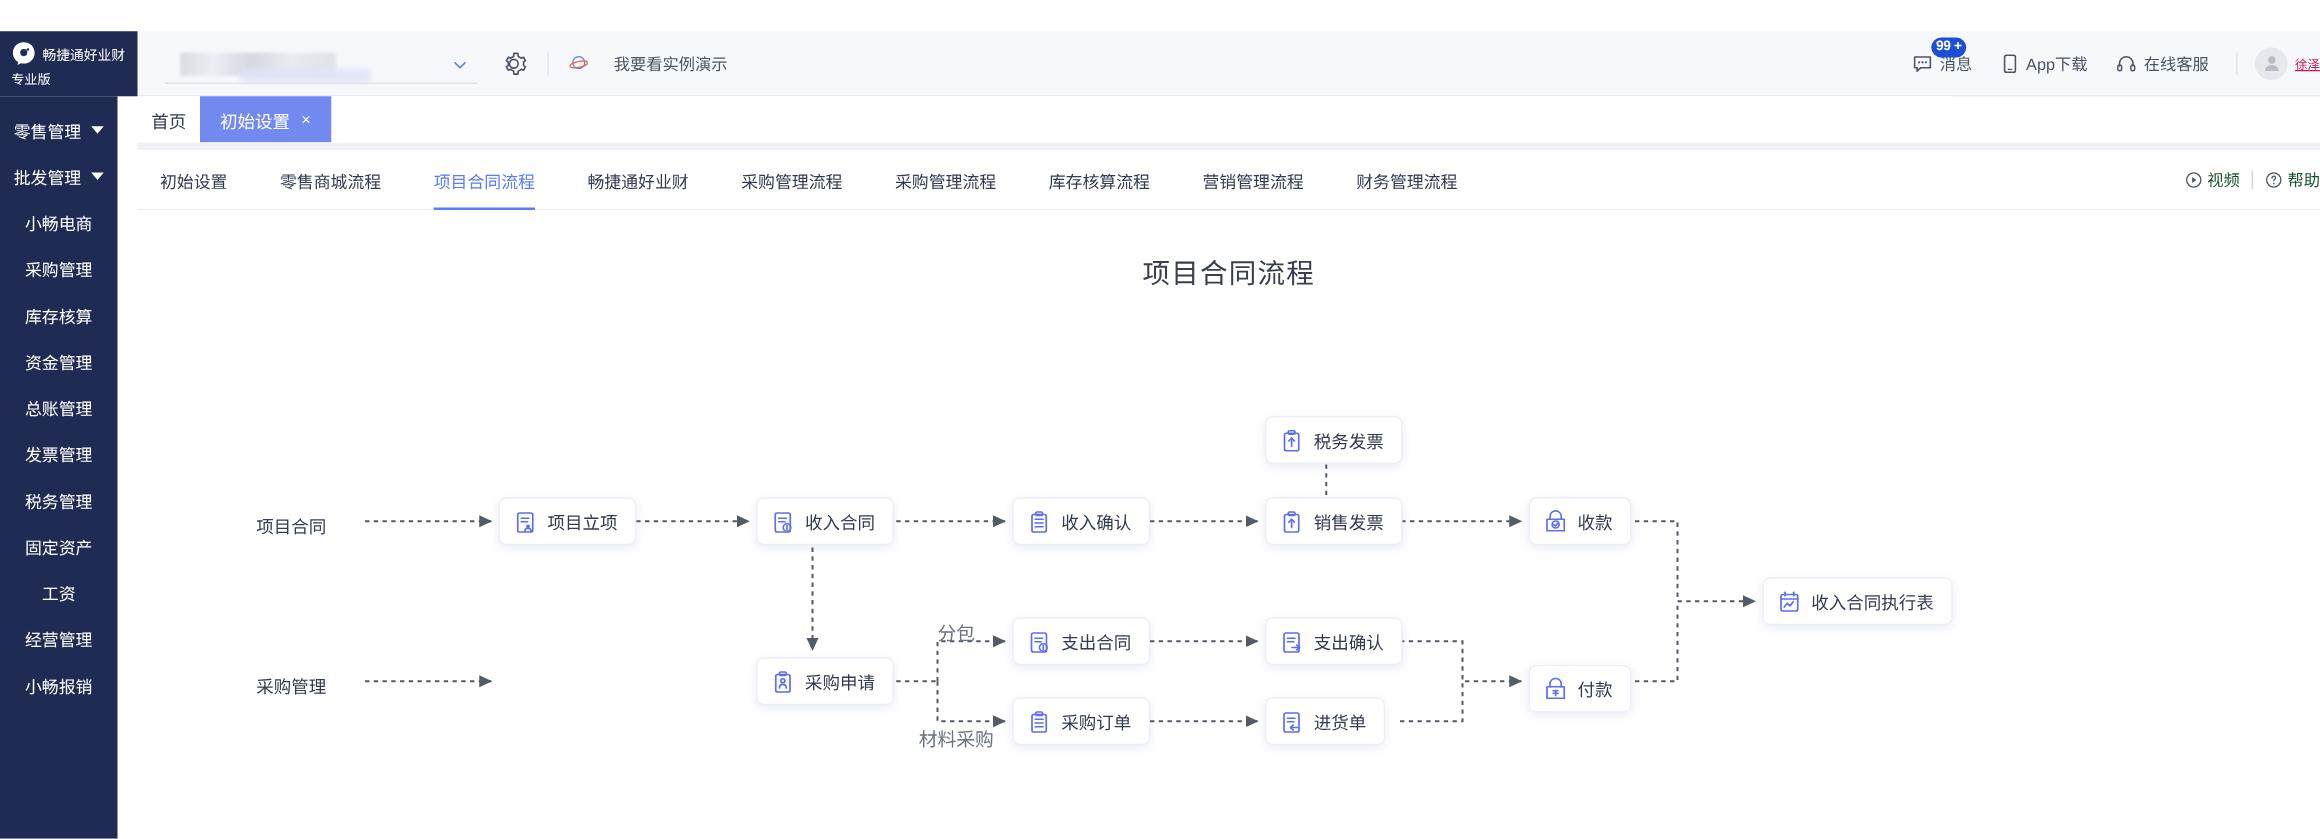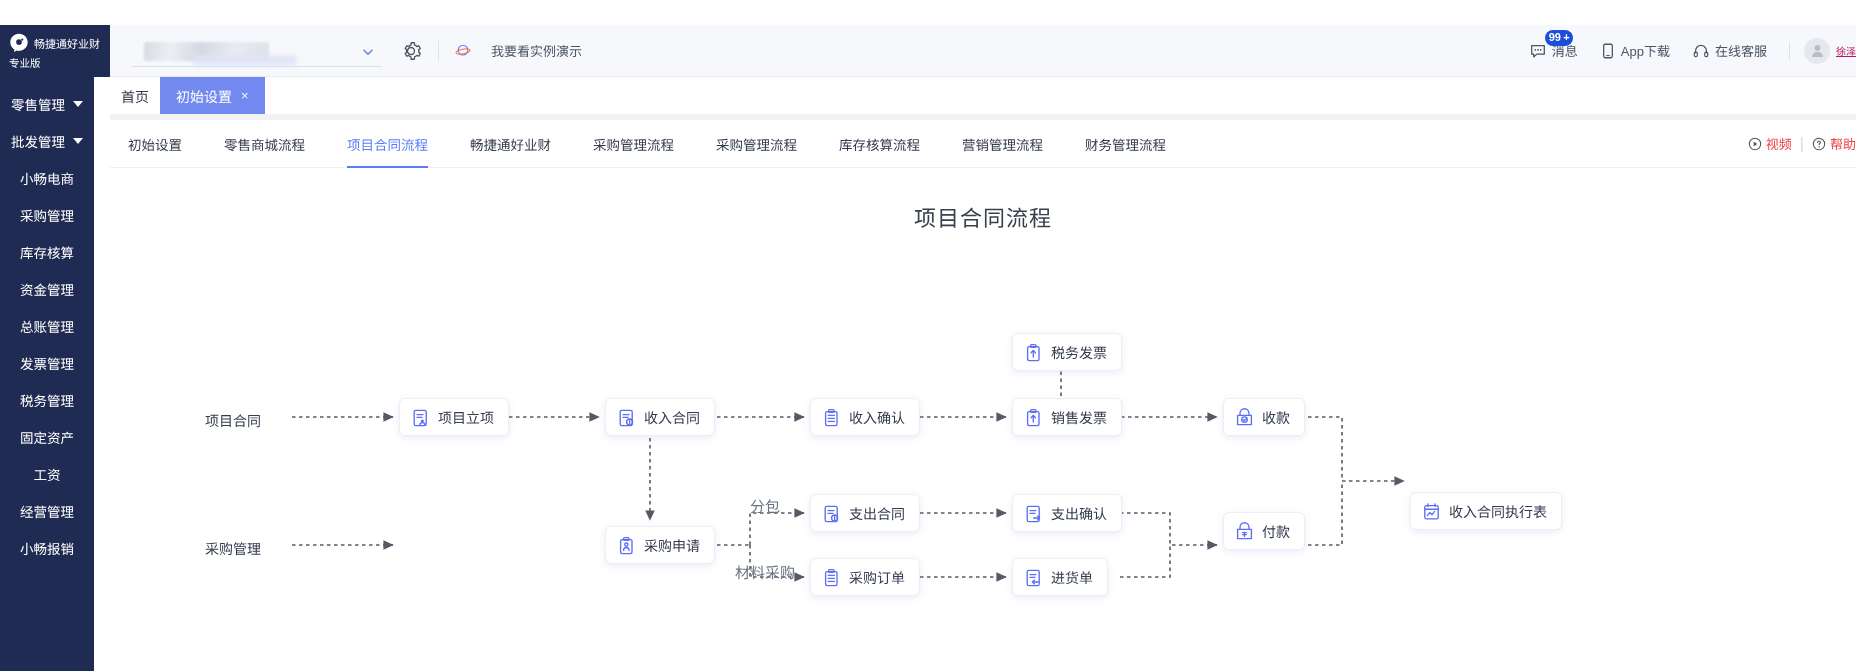--- a/index.html
+++ b/index.html
@@ -101,21 +101,21 @@
   }
   .snav {
     font-size:13.5px; color:#333b4f; margin-right:42px; cursor:pointer;
     position:relative; height:48px; display:flex; align-items:center; white-space:nowrap;
   }
   .snav.active { color:#5b7cfa; }
   .snav.active:after {
     content:""; position:absolute; left:0; right:0; bottom:0; height:2px; background:#5b7cfa;
   }
   .subnav-right { margin-left:auto; display:flex; align-items:center; gap:8px; padding-right:0px; }
-  .sr-link { display:flex; align-items:center; gap:4px; font-size:13px; color:#ef4444; cursor:pointer; white-space:nowrap;text-align:right; }
+  .sr-link { display:flex; align-items:center; gap:4px; font-size:13px; color:#14532d; cursor:pointer; white-space:nowrap;text-align:right; }
   .sr-div { color:#d7dae1; }
 
   
   .diagram { position:absolute; left:0; top:48px; width:1746px; height:509px; }
   .dtitle {
     position:absolute; left:0; top:32px; width:1746px; text-align:center;
     font-size:22px; color:#3a3f4d; letter-spacing:1px;
   }
   .svg-layer { position:absolute; left:0; top:0; width:1746px; height:509px; }
 
@@ -395,21 +395,21 @@
           </div>
           <div class="node" style="left: 1113px; top: 230px;">
             <svg class="ico" viewBox="0 0 19 19">
               <path d="M2.6 7.4h13.8v9.2H2.6z" fill="none" stroke="#5b6ef5" stroke-width="1.35" stroke-linejoin="round" stroke-linecap="round"></path>
               <path d="M5 7.4V5.2a4.5 4.5 0 019 0v2.2" fill="none" stroke="#5b6ef5" stroke-width="1.35" stroke-linejoin="round" stroke-linecap="round"></path>
               <circle cx="9.5" cy="11.6" r="2.8" fill="none" stroke="#5b6ef5" stroke-width="1.35" stroke-linejoin="round" stroke-linecap="round"></circle>
               <path d="M8.1 11.6l1.1 1.2 2.1-2.2" fill="none" stroke="#5b6ef5" stroke-width="1.35" stroke-linejoin="round" stroke-linecap="round"></path>
             </svg>
             <span>收款</span>
           </div>
-          <div class="node" style="left: 1300px; top: 294px; margin-top: 30px;">
+          <div class="node" style="left: 1300px; top: 294px;">
             <svg class="ico" viewBox="0 0 19 19">
               <rect x="2.8" y="3.6" width="13.4" height="13.2" rx="1.6" fill="none" stroke="#5b6ef5" stroke-width="1.35" stroke-linejoin="round" stroke-linecap="round"></rect>
               <line x1="2.8" y1="7.2" x2="16.2" y2="7.2" fill="none" stroke="#5b6ef5" stroke-width="1.35" stroke-linejoin="round" stroke-linecap="round"></line>
               <line x1="6" y1="1.8" x2="6" y2="4.6" fill="none" stroke="#5b6ef5" stroke-width="1.35" stroke-linejoin="round" stroke-linecap="round"></line>
               <line x1="13" y1="1.8" x2="13" y2="4.6" fill="none" stroke="#5b6ef5" stroke-width="1.35" stroke-linejoin="round" stroke-linecap="round"></line>
               <path d="M5.4 13.6l2.4-3 2.2 2.1 2.6-3.3" fill="none" stroke="#5b6ef5" stroke-width="1.35" stroke-linejoin="round" stroke-linecap="round"></path>
             </svg>
             <span>收入合同执行表</span>
           </div>
           <div class="node" style="left: 495px; top: 358px;">
@@ -454,32 +454,32 @@
           <div class="node" style="left: 902px; top: 390px;">
             <svg class="ico" viewBox="0 0 19 19">
               <rect x="3.2" y="2.4" width="12" height="15.2" rx="1.6" fill="none" stroke="#5b6ef5" stroke-width="1.35" stroke-linejoin="round" stroke-linecap="round"></rect>
               <line x1="6" y1="6.6" x2="12" y2="6.6" fill="none" stroke="#5b6ef5" stroke-width="1.35" stroke-linejoin="round" stroke-linecap="round"></line>
               <line x1="6" y1="9.4" x2="11" y2="9.4" fill="none" stroke="#5b6ef5" stroke-width="1.35" stroke-linejoin="round" stroke-linecap="round"></line>
               <line x1="14.4" y1="14" x2="8.6" y2="14" fill="none" stroke="#5b6ef5" stroke-width="1.35" stroke-linejoin="round" stroke-linecap="round"></line>
               <path d="M10.6 12.1L8.4 14l2.2 1.9" fill="none" stroke="#5b6ef5" stroke-width="1.35" stroke-linejoin="round" stroke-linecap="round"></path>
             </svg>
             <span>进货单</span>
           </div>
-          <div class="node" style="left: 1113px; top: 344px;">
+          <div class="node" style="left: 1113px; top: 364px;">
             <svg class="ico" viewBox="0 0 19 19">
               <path d="M2.6 7.4h13.8v9.2H2.6z" fill="none" stroke="#5b6ef5" stroke-width="1.35" stroke-linejoin="round" stroke-linecap="round"></path>
               <path d="M5 7.4V5.2a4.5 4.5 0 019 0v2.2" fill="none" stroke="#5b6ef5" stroke-width="1.35" stroke-linejoin="round" stroke-linecap="round"></path>
               <path d="M7.6 10.6h3.8M7.6 12.6h3.8M9.5 10.2v4.2" fill="none" stroke="#5b6ef5" stroke-width="1.35" stroke-linejoin="round" stroke-linecap="round"></path>
             </svg>
             <span>付款</span>
           </div>
         </div>
       <div id="diagram-rowlabels">
           <div class="rowlabel" style="left: 95px; top: 242px;">项目合同</div>
           <div class="rowlabel" style="left: 95px; top: 370px;">采购管理</div>
         </div>
       <div id="diagram-edgelabels">
           <div class="edgelabel" style="left: 640px; top: 327px;">分包</div>
-          <div class="edgelabel" style="left: 625px; top: 393px;">材料采购</div>
+          <div class="edgelabel" style="left: 625px; top: 412px;">材料采购</div>
         </div>
     </div>
   </div>
 </div>
 
 </body></html>

